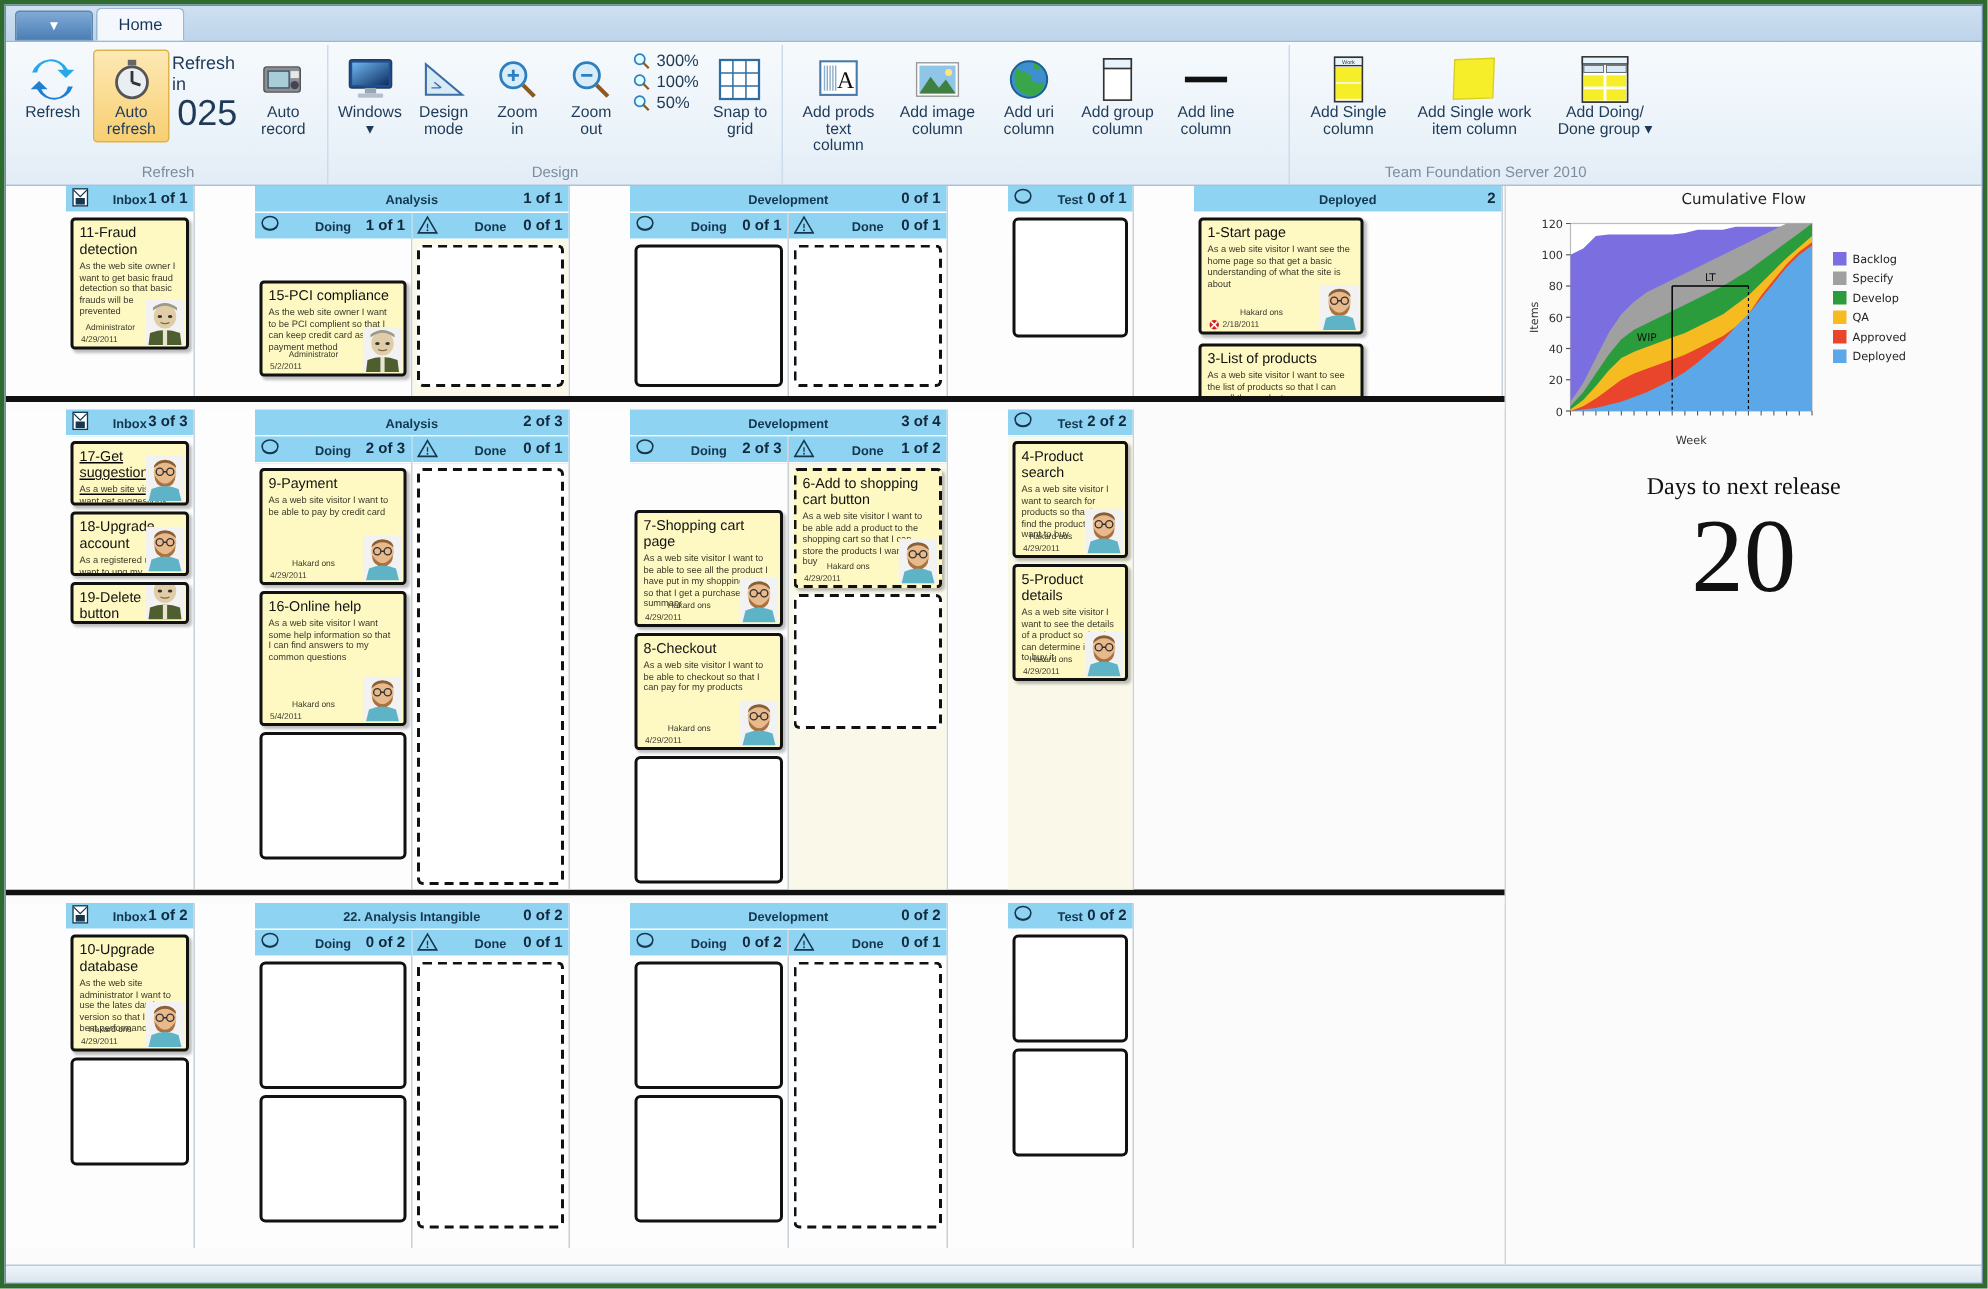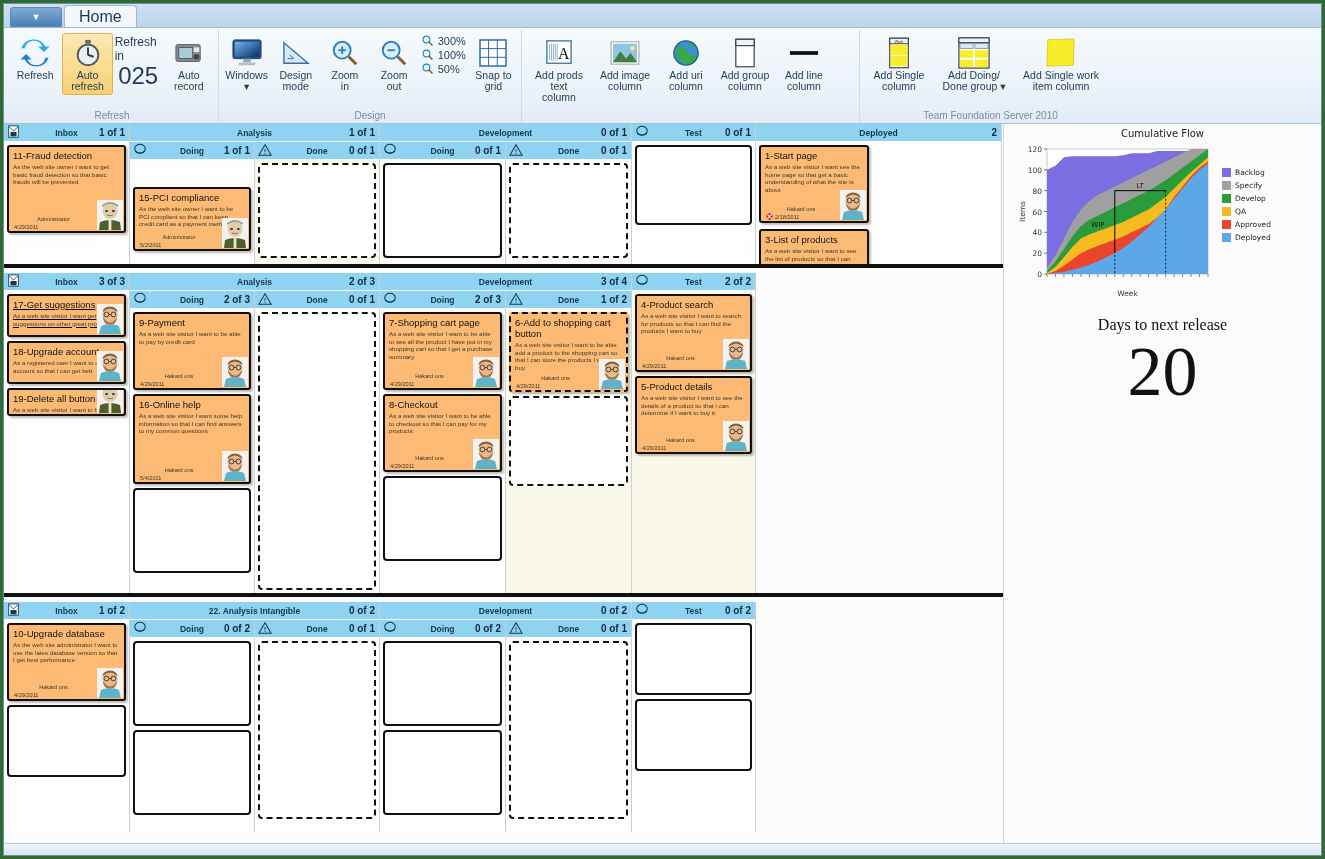--- a/index.html
+++ b/index.html
@@ -30,21 +30,21 @@
 
   
   .tabstrip { height:24px; flex:none; display:flex; align-items:flex-end;
     gap:2px; padding-left:6px;
     background:linear-gradient(to bottom,#cfe0f1,#bdd4ea);
     border-bottom:1px solid #9bb8d4; }
   .appbtn { width:52px; height:20px; border:1px solid #5f86ae; border-radius:3px 3px 0 0;
     background:linear-gradient(to bottom,#7eaad6,#4d7fb5); display:flex;
     align-items:center; justify-content:center; color:#fff; font-size:9px; }
   .tab { height:22px; padding:0 14px; border:1px solid #9bb8d4; border-bottom:none;
-    border-radius:4px 4px 0 0; background:#f4f8fc; font-size:16px; color:#15365c;
+    border-radius:4px 4px 0 0; background:#f4f8fc; font-size:11px; color:#15365c;
     display:flex; align-items:center; }
 
   
   .ribbon { height:96px; flex:none; display:flex; align-items:stretch;
     background:linear-gradient(to bottom,#f6fafd 0%,#eaf2f9 70%,#e2ecf6 100%);
     border-bottom:1px solid #a9c1d8; padding:2px 0 0 2px; }
   .group { display:flex; flex-direction:column; position:relative;
     padding:0 4px 0 4px; }
   .group + .group { border-left:1px solid #ccdceb; }
   .grow { display:flex; align-items:flex-start; gap:2px; flex:1; padding-top:3px; }
@@ -75,41 +75,41 @@
     padding-top:4px; background:#fbfbfb; }
 
   .swim { display:flex; position:relative; }
   .swim.r1 { height:140px; }
   .swim.r2 { height:320px; }
   .swim.r3 { height:230px; }
   .swimsep { height:4px; background:#111; flex:none; }
   .swimgap { height:5px; background:#fbfbfb; flex:none; }
 
   .col { display:flex; flex-direction:column; border-right:1px solid #c8d0d8;
-    background:#fdfdfd; }
+    background:#fdfdfd;padding-left:40px; }
   .colhdr { height:18px; flex:none; background:#8ed3f2; position:relative;
     display:flex; align-items:center; justify-content:center;
     border-bottom:1px solid #fff; }
   .colhdr .ttl { font-size:8.5px; font-weight:bold; color:#14364f; }
   .colhdr .cnt { position:absolute; right:4px; font-size:10px; font-weight:bold;
     color:#11283d; }
   .colhdr .hicon { position:absolute; left:3px; top:1px; }
   .subcols { flex:1; display:flex; }
   .subcol { flex:1; display:flex; flex-direction:column; min-width:0; }
   .subcol + .subcol { border-left:1px solid #c8d0d8; }
   .slots { flex:1; padding:3px; display:flex; flex-direction:column; gap:4px;
     overflow:hidden; }
   .slots.cream { background:#faf8e8; }
 
   
   .slot { border:2px dashed #111; border-radius:4px; background:#fff;
     flex:none; position:relative; }
   .slot.solid { border:2px solid #111; }
 
-  .card { background:#fdba74; border:2px solid #111; border-radius:3px;
+  .card { background:#fef9c3; border:2px solid #111; border-radius:3px;
     position:relative; overflow:hidden; padding:3px 4px 2px 4px;
     box-shadow:2px 2px 2px rgba(0,0,0,.25); flex:none; }
   .card.dashed { border-style:dashed; }
   .card .ctitle { font-size:9.5px; color:#111; line-height:11px; }
   .card .cdesc { font-size:6.2px; color:#3a3a2a; line-height:7.5px; margin-top:2px;
     padding-right:2px; }
   .card .cowner { position:absolute; left:0; right:26px; bottom:9px;
     text-align:center; font-size:5.6px; color:#3a3a2a; }
   .card .cdate { position:absolute; left:5px; bottom:1px; font-size:5.6px;
     color:#3a3a2a; display:flex; align-items:center; gap:2px; }
@@ -377,47 +377,47 @@
               <text x="13" y="6" font-size="4" fill="#333" text-anchor="middle" font-family="Liberation Sans, sans-serif">Work</text>
               <rect x="4" y="8" width="18" height="11" fill="#f7ee2a"></rect>
               <rect x="4" y="20" width="18" height="11" fill="#f7ee2a"></rect>
             </svg>
           </div>
           <div class="blab">
             <span>Add Single</span><br>
             <span>column</span>
           </div>
         </div>
+        <div class="bigbtn" style="width:94px">
+          <div class="bicon">
+            <svg width="34" height="32" viewBox="0 0 36 34">
+              <path d="M4 3 L32 2 L31 30 L3 31 Z" fill="#f7ee2a" stroke="#d9cf22"></path>
+            </svg>
+          </div>
+          <div class="blab">
+            <span>Add Single work</span><br>
+            <span>item column</span>
+          </div>
+        </div>
         <div class="bigbtn" style="width:76px">
           <div class="bicon">
             <svg width="34" height="32" viewBox="0 0 36 34">
               <rect x="2" y="1" width="32" height="32" fill="#fff" stroke="#333" stroke-width="1.2"></rect>
               <rect x="2" y="1" width="32" height="5" fill="#e8f4fb" stroke="#333" stroke-width="1"></rect>
               <rect x="3" y="7" width="14" height="5" fill="#d7ecf8" stroke="#666" stroke-width=".7"></rect>
               <rect x="19" y="7" width="14" height="5" fill="#d7ecf8" stroke="#666" stroke-width=".7"></rect>
               <rect x="3" y="14" width="14" height="8" fill="#f7ee2a"></rect>
               <rect x="19" y="14" width="14" height="8" fill="#f7ee2a"></rect>
               <rect x="3" y="24" width="14" height="8" fill="#f7ee2a"></rect>
               <rect x="19" y="24" width="14" height="8" fill="#f7ee2a"></rect>
             </svg>
           </div>
           <div class="blab">
             <span>Add Doing/</span><br>
             <span>Done group ▾</span>
-          </div>
-        </div>
-        <div class="bigbtn" style="width:94px">
-          <div class="bicon">
-            <svg width="34" height="32" viewBox="0 0 36 34">
-              <path d="M4 3 L32 2 L31 30 L3 31 Z" fill="#f7ee2a" stroke="#d9cf22"></path>
-            </svg>
-          </div>
-          <div class="blab">
-            <span>Add Single work</span><br>
-            <span>item column</span>
           </div>
         </div>
       </div>
       <div class="glabel">Team Foundation Server 2010</div>
     </div>
   </div>
 
   <div class="board">
     <div class="boardleft" id="board-left">
         <div class="swim r1">
@@ -790,21 +790,21 @@
       <span class="hicon">
                     <svg width="14" height="14" viewBox="0 0 16 16">
                       <ellipse cx="8" cy="6.5" rx="6" ry="5" fill="none" stroke="#16384f" stroke-width="1.2"></ellipse>
                       <path d="M2.6 9 A6 5 0 0 0 13.4 9" fill="none" stroke="#16384f" stroke-width="1.2"></path>
                     </svg>
                   </span>
                   <span class="ttl">Doing</span>
       <span class="cnt">2 of 3</span>
     </div>
                 <div class="slots">
-                  <div class="card" style="height:78px;">
+                  <div class="card" style="height:78px;margin-top:28px;">
     <div class="ctitle">7-Shopping cart page</div>
     <div class="cdesc">As a web site visitor I want to be able to see all the product I have put in my shopping cart so that I get a purchase summary</div>
     <div class="cowner">Hakard ons</div>
     <div class="cdate">
                       <span>4/29/2011</span>
                     </div>
     <div class="avatar">
                       <svg width="26" height="30" viewBox="0 0 26 30">
                         <rect width="26" height="30" fill="#f2f2f2"></rect>
                         <ellipse cx="13" cy="11" rx="7.5" ry="8" fill="#e8b98a"></ellipse>

